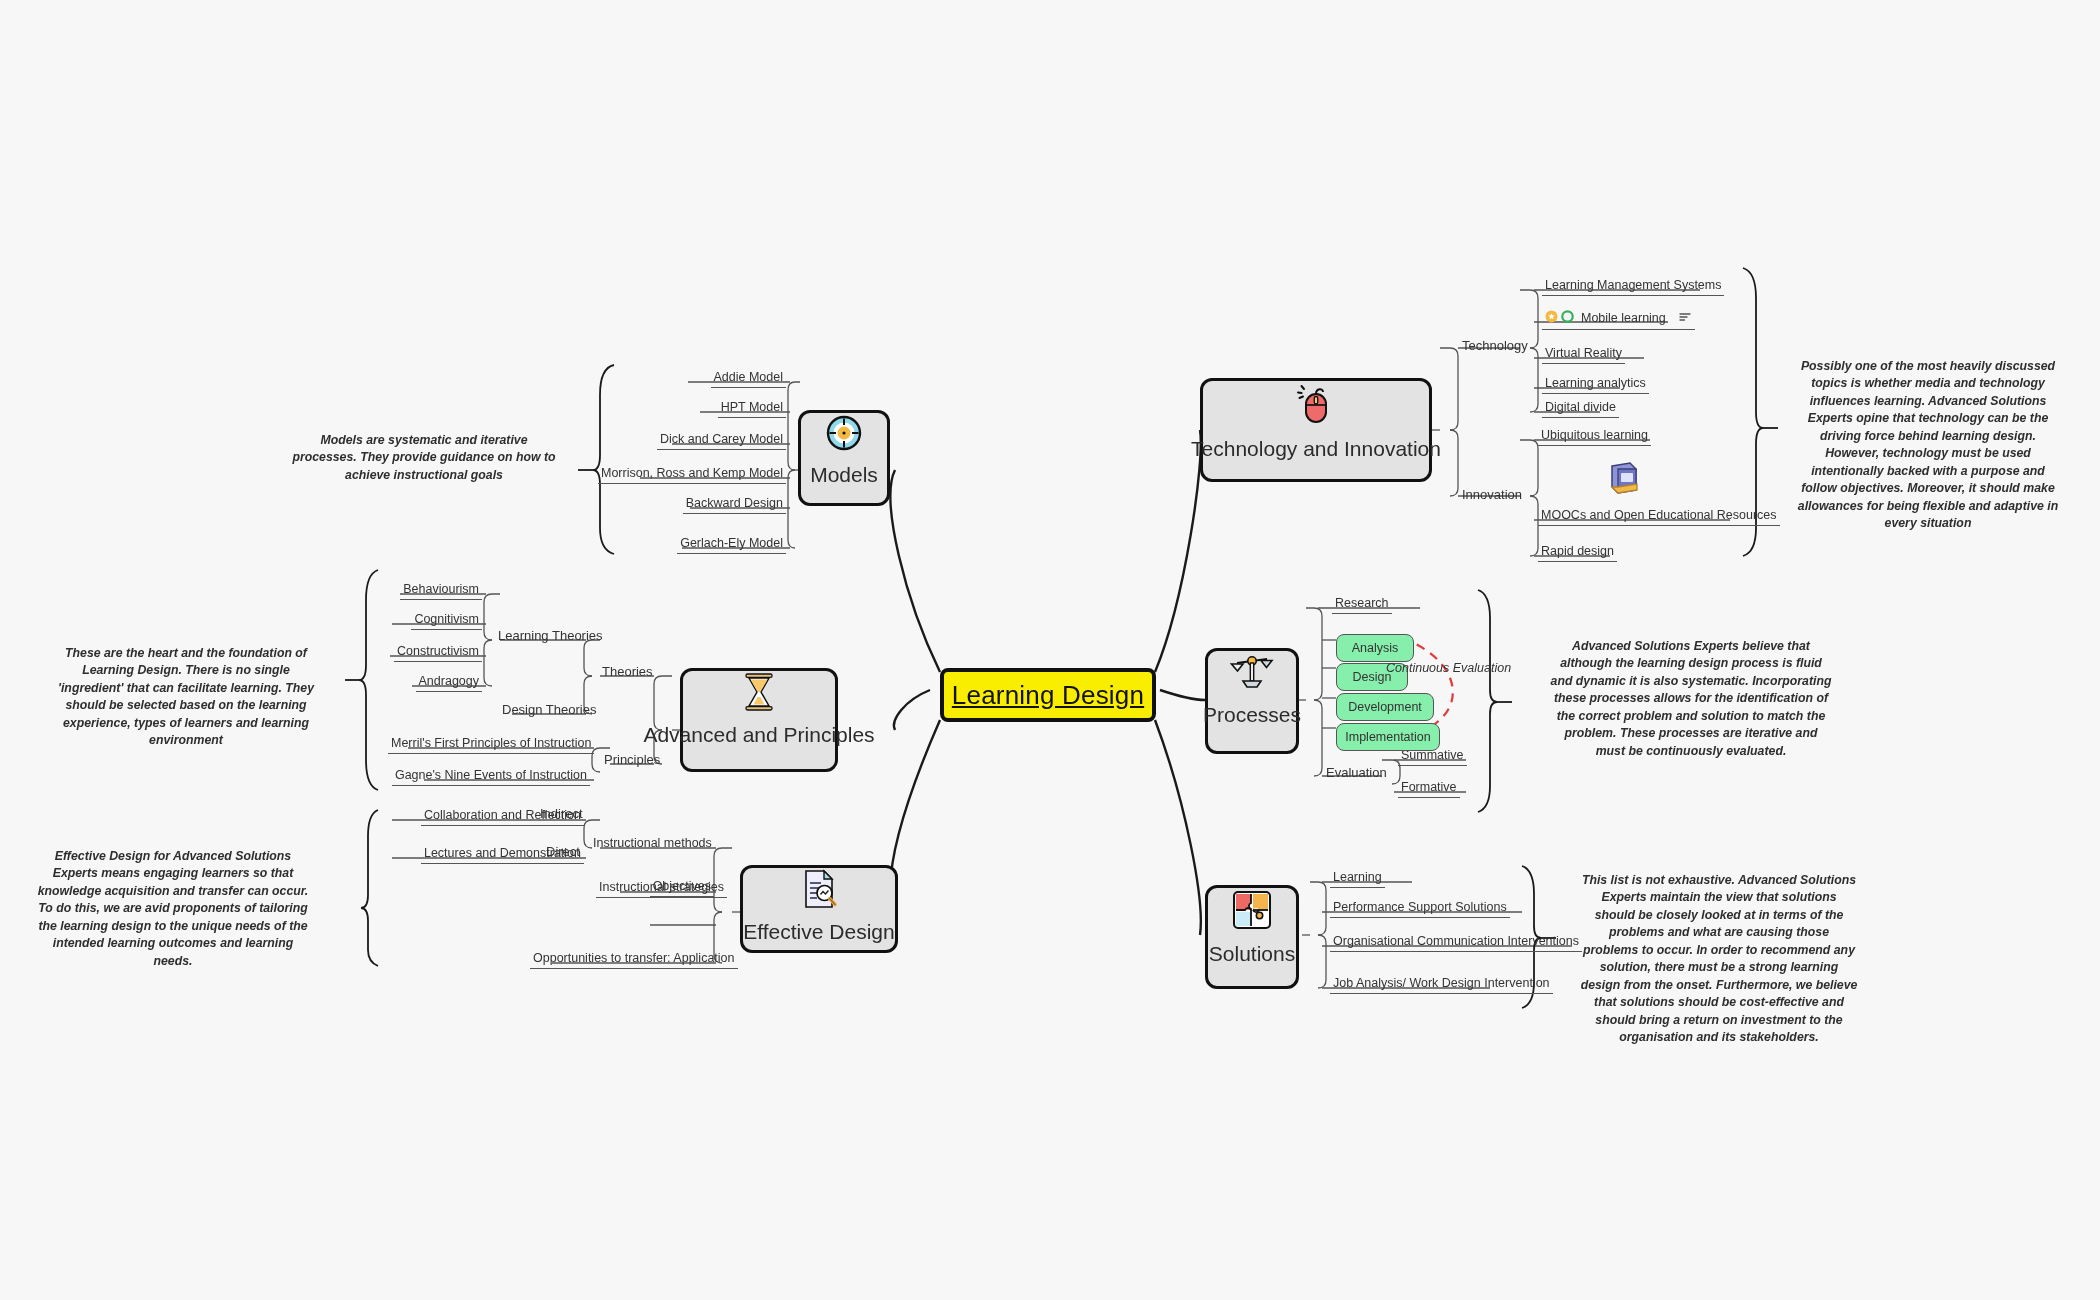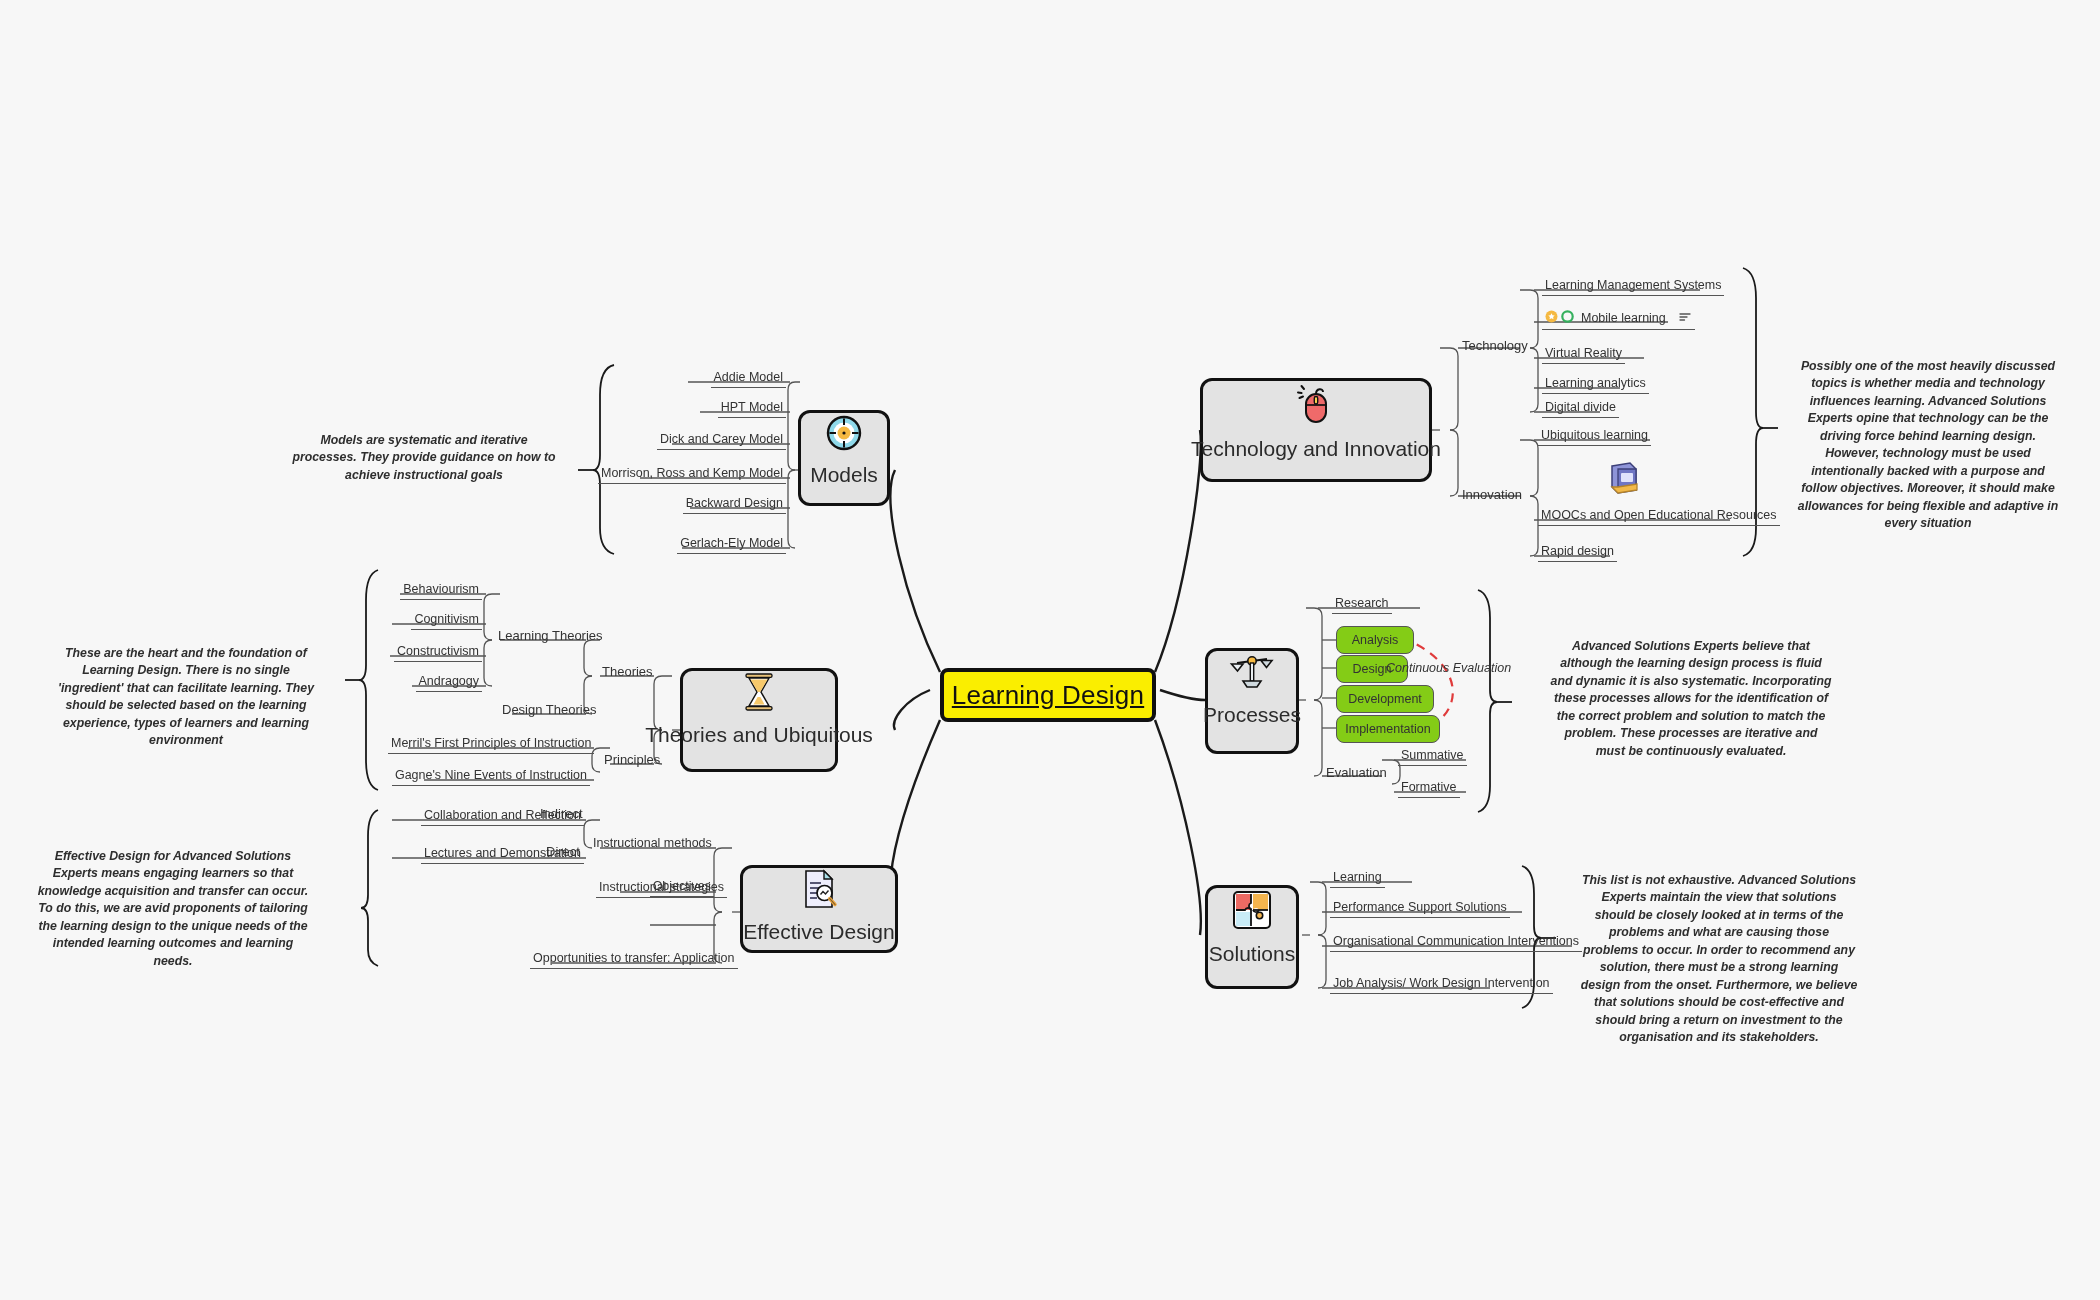--- a/index.html
+++ b/index.html
@@ -59,26 +59,27 @@
   .midlabel{
     position:absolute;
     font-size:13px;color:#333;white-space:nowrap;z-index:4;
   }
 
   
   .pill{
     position:absolute;
     border:1.3px solid #555;
     border-radius:8px;
-    background:#84cc16;
+    background:#86efac;
     font-size:12.5px;color:#333;
     display:flex;align-items:center;justify-content:center;
     box-sizing:border-box;
     white-space:nowrap;
     z-index:5;
+    margin-top:8px;
   }
 
   
   .note{
     position:absolute;
     font-style:italic;
     font-weight:bold;
     font-size:12.3px;
     line-height:1.42;
     color:#2e2e2e;
@@ -275,21 +276,21 @@
   <div class="branch-card" style="left:680px;top:668px;width:158px;height:104px;">
     <span class="ico">
       <svg width="38" height="42" viewBox="0 0 38 42">
         <rect x="6" y="3" width="26" height="3.4" rx="1.4" fill="#e8c27a" stroke="#111" stroke-width="1.3"></rect>
         <rect x="6" y="35.6" width="26" height="3.4" rx="1.4" fill="#e8c27a" stroke="#111" stroke-width="1.3"></rect>
         <path d="M9 7 L29 7 L21 21 L29 35 L9 35 L17 21 Z" fill="#fff" stroke="#111" stroke-width="1.5"></path>
         <path d="M10.5 8.6 L27.5 8.6 L20.2 21 L17.8 21 Z" fill="#f7c96b"></path>
         <path d="M13.5 33.4 L24.5 33.4 L20.4 26 L17.6 26 Z" fill="#f7c96b"></path>
       </svg>
     </span>
-    <span class="lbl">Theories and Ubiquitous</span>
+    <span class="lbl">Advanced and Principles</span>
   </div>
 
   <div class="branch-card" style="left:740px;top:865px;width:158px;height:88px;">
     <span class="ico">
       <svg width="40" height="42" viewBox="0 0 40 42">
         <path d="M7 3 H25 L33 11 V39 H7 Z" fill="#eeeefc" stroke="#111" stroke-width="1.6"></path>
         <path d="M25 3 V11 H33 Z" fill="#a8dfe8" stroke="#111" stroke-width="1.4"></path>
         <g stroke="#3b3b5c" stroke-width="1.7">
           <line x1="11" y1="15" x2="22" y2="15"></line>
             <line x1="11" y1="20" x2="20" y2="20"></line>

